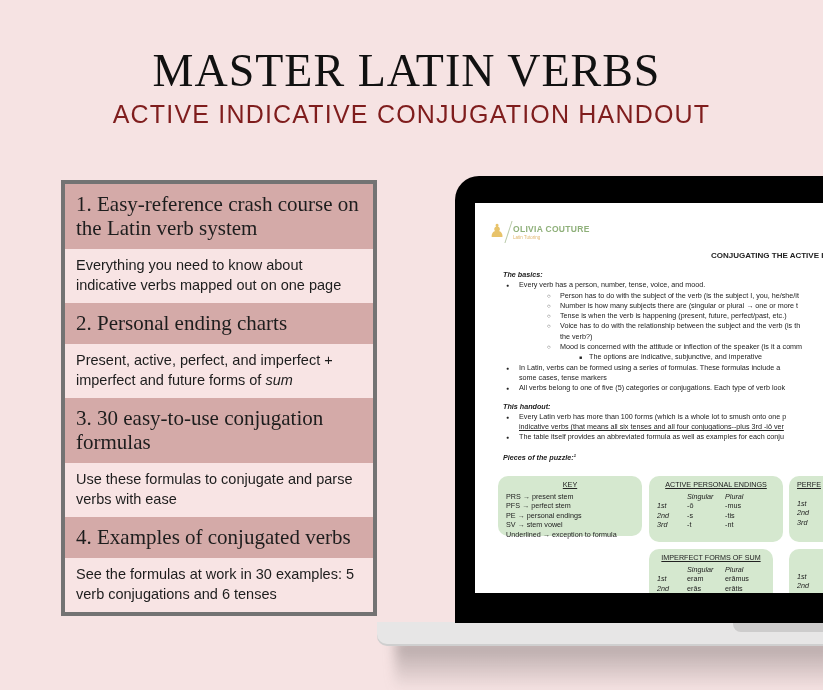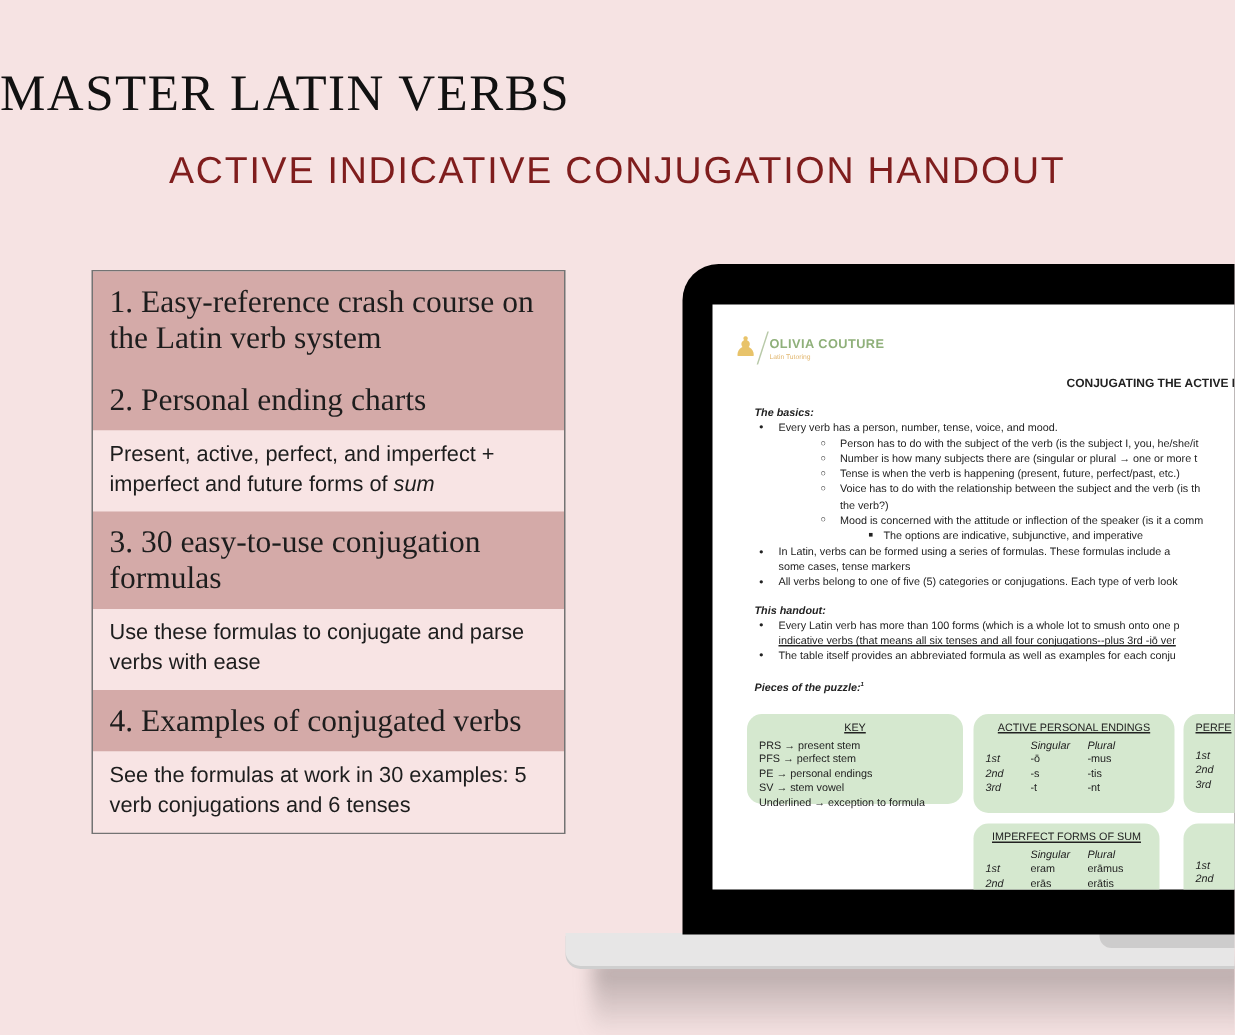--- a/index.html
+++ b/index.html
@@ -5,35 +5,35 @@
     * { box-sizing: border-box; margin: 0; padding: 0; }
     html, body { width: 823px; height: 690px; overflow: hidden; }
     body {
       background: #f6e3e3;
       position: relative;
       font-family: "Liberation Sans", sans-serif;
       color: #1a1a1a;
     }
     .title {
       position: absolute; left: 0; width: 813px; top: 44px;
-      text-align: left;
+      text-align: center;
       font-family: "Liberation Serif", "DejaVu Serif", serif;
-      font-size: 34px; letter-spacing: 1px; color: #111;
+      font-size: 46px; letter-spacing: 1px; color: #111;
       font-weight: normal;
     }
     .subtitle {
       position: absolute; left: 0; width: 823px; top: 100px;
       text-align: center;
       font-family: "Liberation Sans", sans-serif;
       font-size: 25px; letter-spacing: 1.2px; color: #7f1d1d;
       font-weight: normal;
     }
     .features {
       position: absolute; left: 61px; top: 180px; width: 316px;
-      border: 1px solid #737373;
+      border: 4px solid #737373;
     }
     .feat-head {
       background: #d4aaa8;
       font-family: "Liberation Serif", "DejaVu Serif", serif;
       font-size: 21px; line-height: 24px; color: #1d1d1d;
       padding: 8px 10px 9px 11px;
     }
     .feat-body {
       background: #f8e4e4;
       font-family: "Liberation Sans", sans-serif;
@@ -99,20 +99,21 @@
     .hdr .c2, .hdr .c3 { font-style: italic; }
   </style>
 </head>
 <body>
 
 <h1 class="title">MASTER LATIN VERBS</h1>
 <h2 class="subtitle">ACTIVE INDICATIVE CONJUGATION HANDOUT</h2>
 
 <div class="features">
   <div class="feat-head">1. Easy-reference crash course on the Latin verb system</div>
+  <div class="feat-body">Everything you need to know about indicative verbs mapped out on one page</div>
   <div class="feat-head">2. Personal ending charts</div>
   <div class="feat-body"><span>Present, active, perfect, and imperfect + imperfect and future forms of </span><em>sum</em></div>
   <div class="feat-head">3. 30 easy-to-use conjugation formulas</div>
   <div class="feat-body">Use these formulas to conjugate and parse verbs with ease</div>
   <div class="feat-head">4. Examples of conjugated verbs</div>
   <div class="feat-body">See the formulas at work in 30 examples: 5 verb conjugations and 6 tenses</div>
 </div>
 
 <div class="laptop-shadow"></div>
 <div class="laptop-base"></div>

